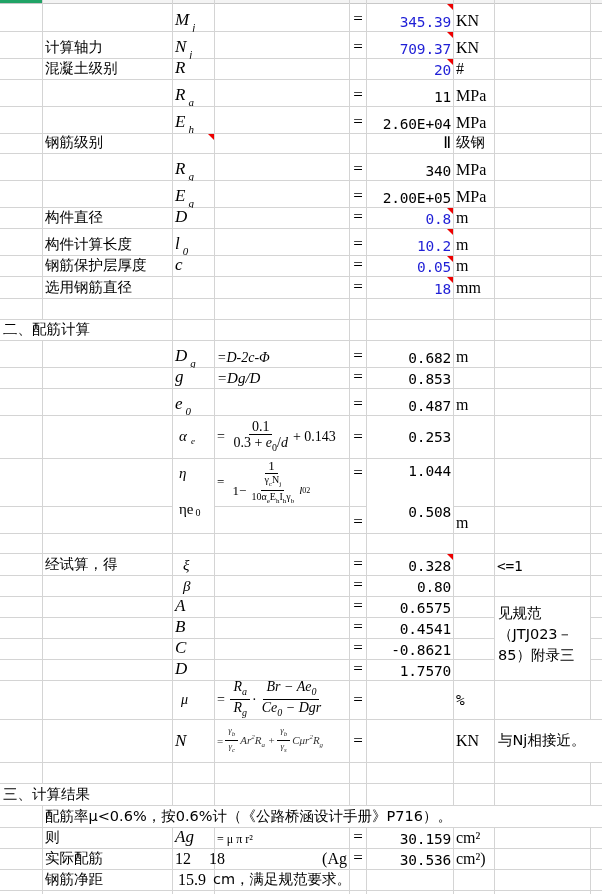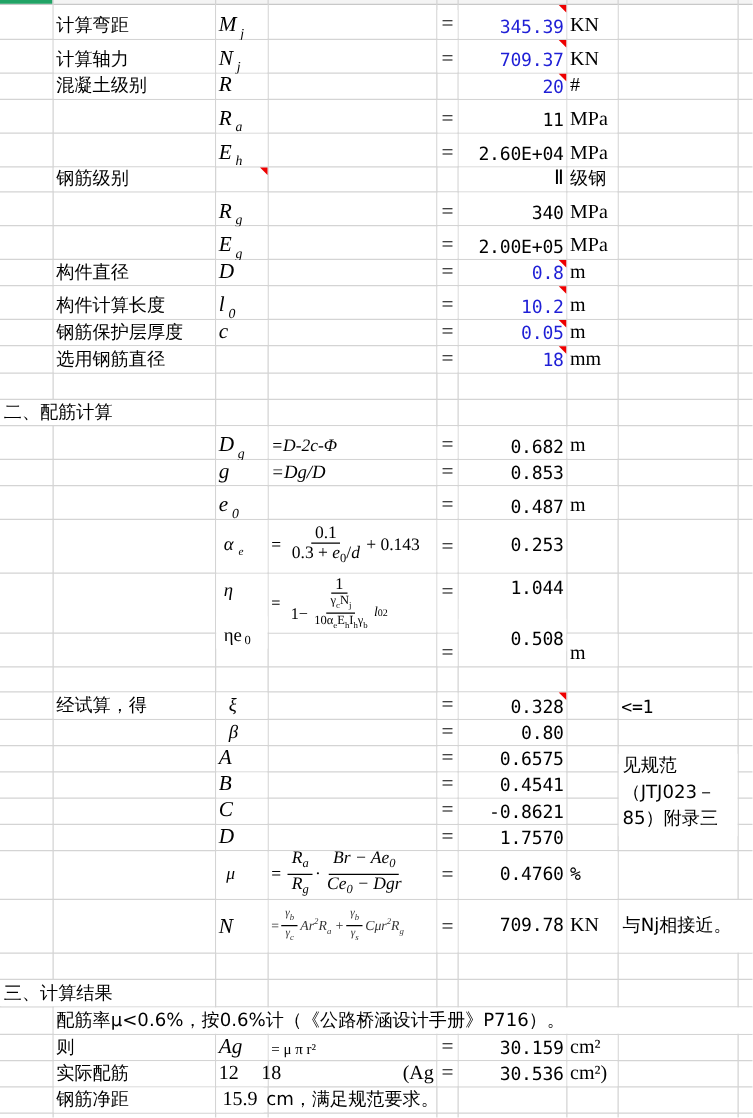--- a/index.html
+++ b/index.html
@@ -75,21 +75,20 @@
   <div class="hline" style="top:680px"></div>
   <div class="hline" style="top:719px"></div>
   <div class="hline" style="top:762px"></div>
   <div class="hline" style="top:783px"></div>
   <div class="hline" style="top:805px"></div>
   <div class="hline" style="top:827px"></div>
   <div class="hline" style="top:848px"></div>
   <div class="hline" style="top:869px"></div>
   <div class="hline" style="top:890px"></div>
 
-  <div class="cell cn" style="left:43px;top:4px;width:129px;height:27px">计算弯距</div>
   <div class="cell sym" style="left:173px;top:4px;width:41px;height:27px">
       <span>M</span>
       <sub>j</sub>
     </div>
   <div class="cell eq center" style="left:350px;top:8px;width:16px;height:23px;justify-content:center">=</div>
   <div class="cell num blue right" style="left:367px;top:4px;width:86px;height:27px">345.39</div>
   <div class="marker" style="left:447px;top:4px"></div>
   <div class="cell unit" style="left:454px;top:4px;width:40px;height:27px">KN</div>
 
   <div class="cell cn" style="left:43px;top:32px;width:129px;height:26px">计算轴力</div>
@@ -281,39 +280,37 @@
         <span class="n" style="border:none">R<sub class="small">a</sub></span>
         <span class="d" style="border-top:1px solid #000">R<sub class="small">g</sub></span>
       </span>
     <span style="font-style:normal">·</span>
     <span class="frac">
         <span class="n">Br − Ae<sub class="small">0</sub></span>
         <span class="d">Ce<sub class="small">0</sub> − Dgr</span>
       </span>
   </div>
   <div class="cell eq center" style="left:350px;top:681px;width:16px;height:38px;justify-content:center">=</div>
-  <div class="cell num right center" style="left:367px;top:681px;width:86px;height:38px">0.4760</div>
   <div class="cell num center" style="left:454px;top:681px;width:40px;height:38px">%</div>
 
   <div class="cell sym center" style="left:173px;top:720px;width:41px;height:42px">N</div>
   <div class="cell fm" style="left:215px;top:720px;width:134px;height:42px;align-items:center;font-size:11px;font-style:italic;color:#333">
     <span style="font-style:normal">=</span>
     <span class="frac" style="font-size:9px">
         <span class="n" style="line-height:11px">γ<sub style="font-size:7px">b</sub></span>
         <span class="d" style="line-height:11px">γ<sub style="font-size:7px">c</sub></span>
       </span>
     <span>Ar<sup style="font-size:7px">2</sup>R<sub style="font-size:7px">a</sub> +</span>
     <span class="frac" style="font-size:9px">
         <span class="n" style="line-height:11px">γ<sub style="font-size:7px">b</sub></span>
         <span class="d" style="line-height:11px">γ<sub style="font-size:7px">s</sub></span>
       </span>
     <span>Cμr<sup style="font-size:7px">2</sup>R<sub style="font-size:7px">g</sub></span>
   </div>
   <div class="cell eq center" style="left:350px;top:720px;width:16px;height:42px;justify-content:center">=</div>
-  <div class="cell num right center" style="left:367px;top:720px;width:86px;height:42px">709.78</div>
   <div class="cell unit center" style="left:454px;top:720px;width:40px;height:42px">KN</div>
   <div class="cell cn center" style="left:495px;top:720px;width:107px;height:42px;padding-left:3px">与Nj相接近。</div>
 
   <div class="cell cn" style="left:1px;top:784px;width:171px;height:21px">三、计算结果</div>
 
   <div class="cell cn" style="left:43px;top:806px;width:559px;height:21px">配筋率μ&lt;0.6%，按0.6%计（《公路桥涵设计手册》P716）。</div>
 
   <div class="cell cn" style="left:43px;top:828px;width:129px;height:20px">则</div>
   <div class="cell sym" style="left:173px;top:828px;width:41px;height:20px">Ag</div>
   <div class="cell formula" style="left:215px;top:828px;width:134px;height:20px;font-size:12px;font-style:normal">= μ π r²</div>

